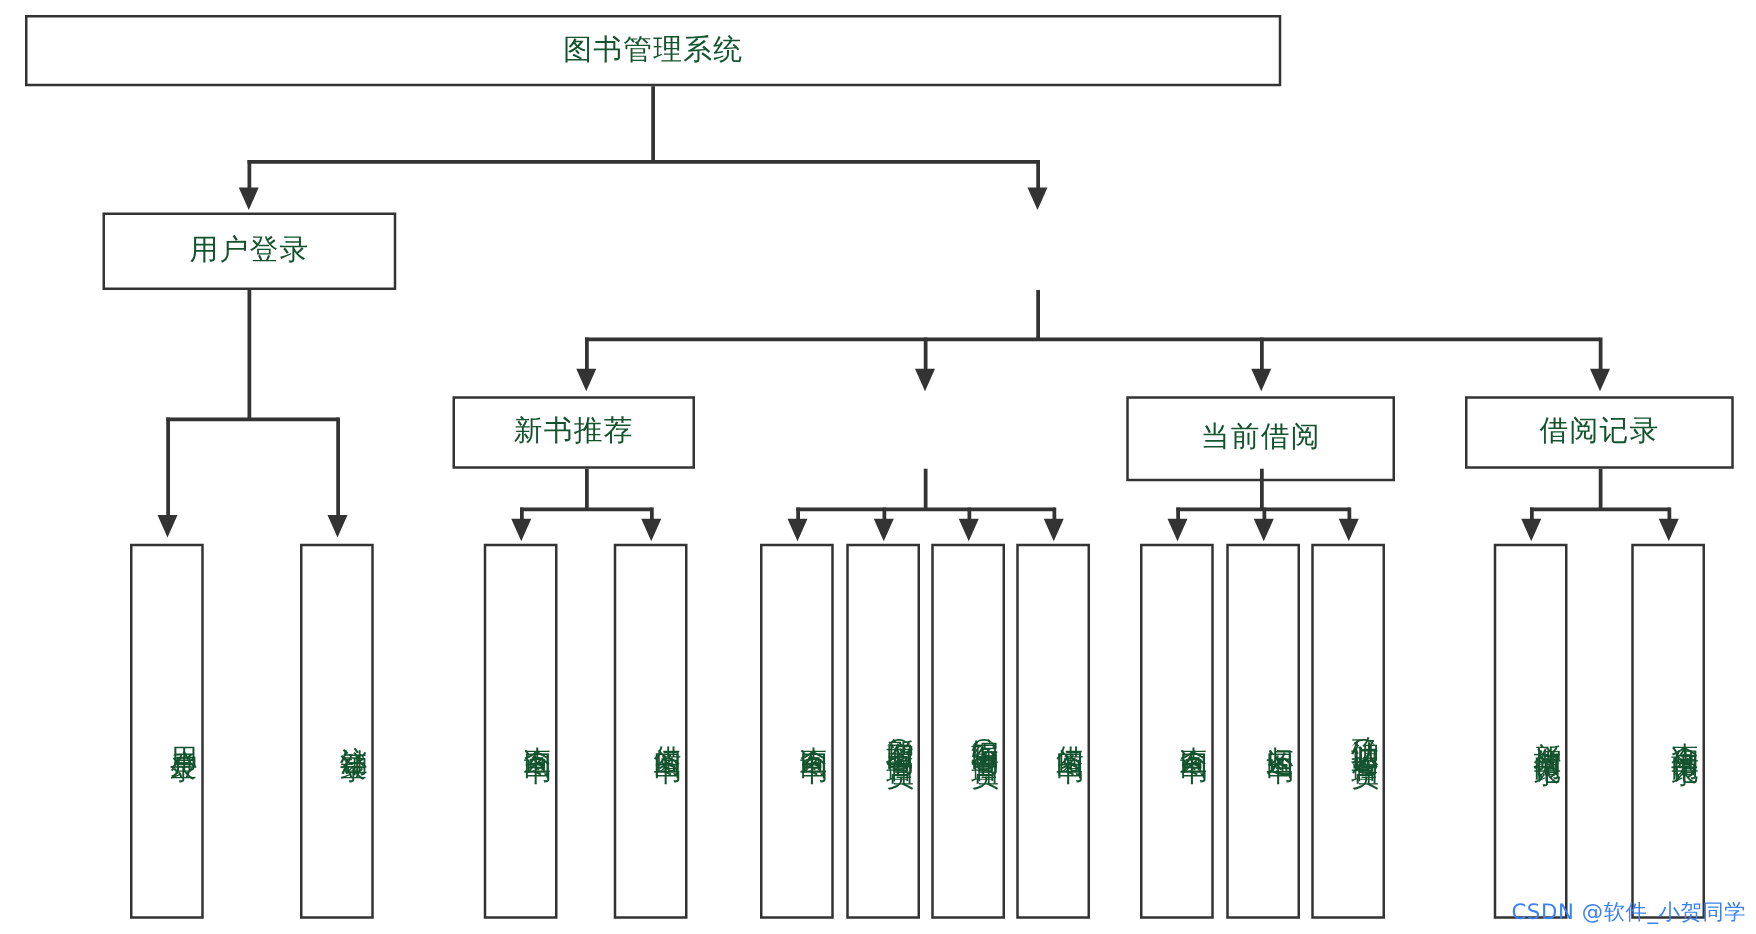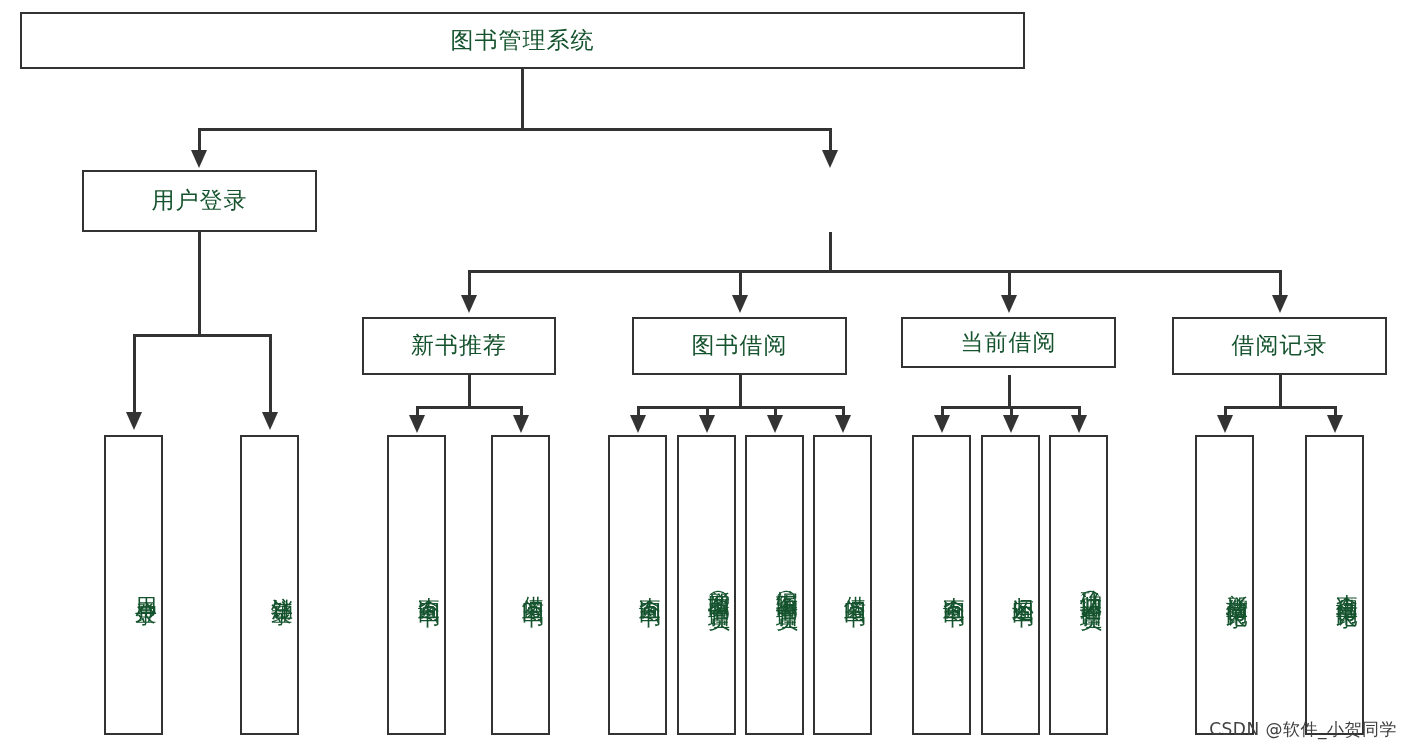--- a/index.html
+++ b/index.html
@@ -60,21 +60,21 @@
     height: 0;
     border-left: 8px solid transparent;
     border-right: 8px solid transparent;
     border-top: 18px solid #333333;
   }
   #watermark {
     position: absolute;
     right: 8px;
     bottom: 6px;
     font-size: 17px;
-    color: #404040;
+    color: #3b82f6;
     white-space: nowrap;
     letter-spacing: 0.5px;
   }
 </style>
 </head>
 <body>
 
 <div id="canvas">
 
   <div class="node horiz" style="left:20px; top:12px; width:1005px; height:57px;">
@@ -108,24 +108,21 @@
   <div class="edge v" style="left:739px; top:270px; height:27px;"></div>
   <div class="arrow" style="left:732px; top:295px;"></div>
   <div class="edge v" style="left:1008px; top:270px; height:27px;"></div>
   <div class="arrow" style="left:1001px; top:295px;"></div>
   <div class="edge v" style="left:1279px; top:270px; height:27px;"></div>
   <div class="arrow" style="left:1272px; top:295px;"></div>
 
   <div class="node horiz" style="left:362px; top:317px; width:194px; height:58px;">
     <span>新书推荐</span>
   </div>
-  <div class="node horiz" style="left:632px; top:317px; width:215px; height:58px;">
-    <span>图书借阅</span>
-  </div>
-  <div class="node horiz" style="left:901px; top:317px; width:215px; height:51px;justify-content:center;">
+  <div class="node horiz" style="left:901px; top:317px; width:215px; height:68px;justify-content:center;">
     <span>当前借阅</span>
   </div>
   <div class="node horiz" style="left:1172px; top:317px; width:215px; height:58px;">
     <span>借阅记录</span>
   </div>
 
   <div class="edge v" style="left:468px; top:375px; height:33px;"></div>
   <div class="edge h" style="left:416px; top:406px; width:106px;"></div>
   <div class="edge v" style="left:416px; top:406px; height:12px;"></div>
   <div class="arrow" style="left:409px; top:415px;"></div>

